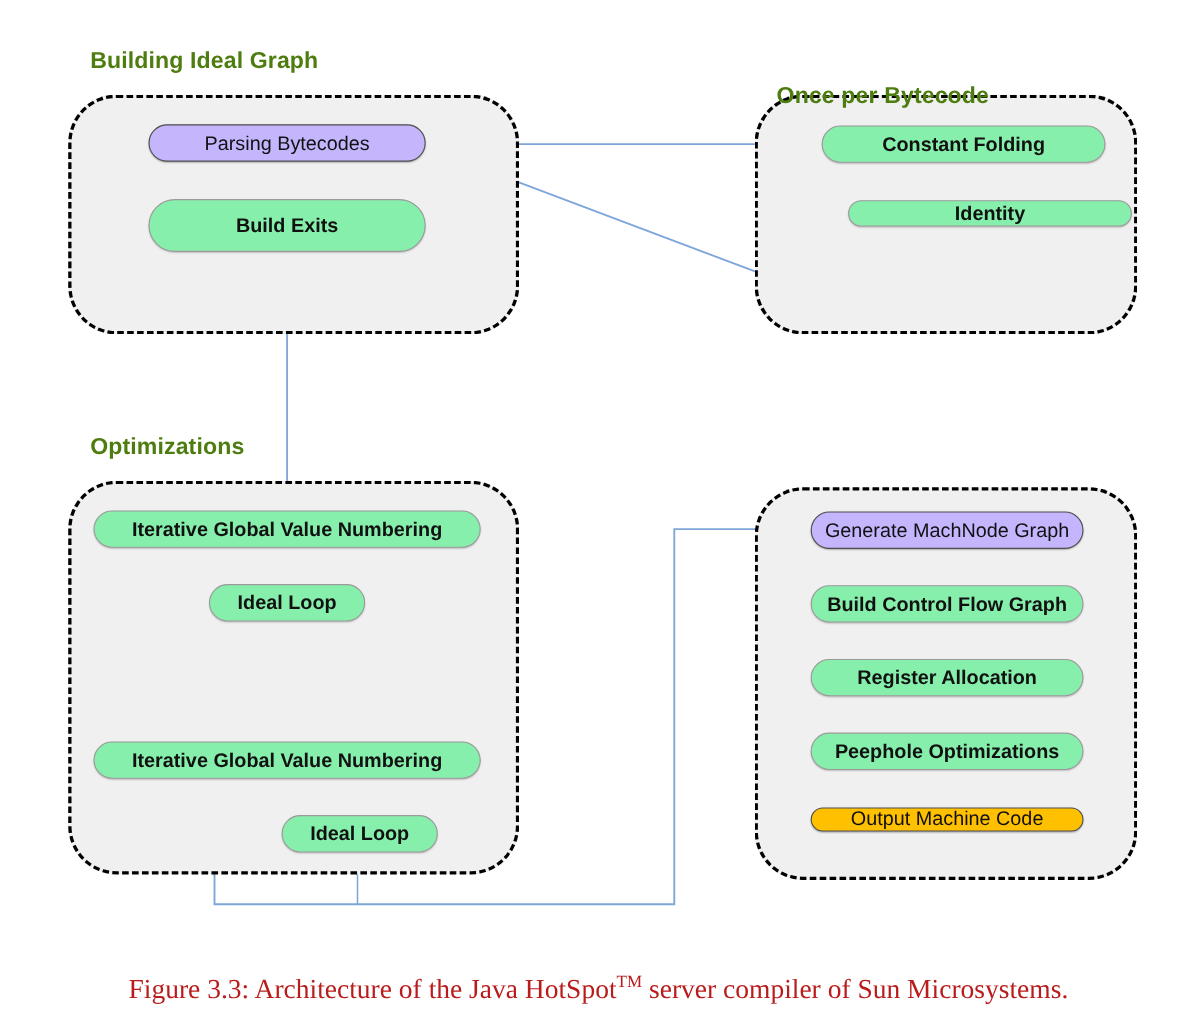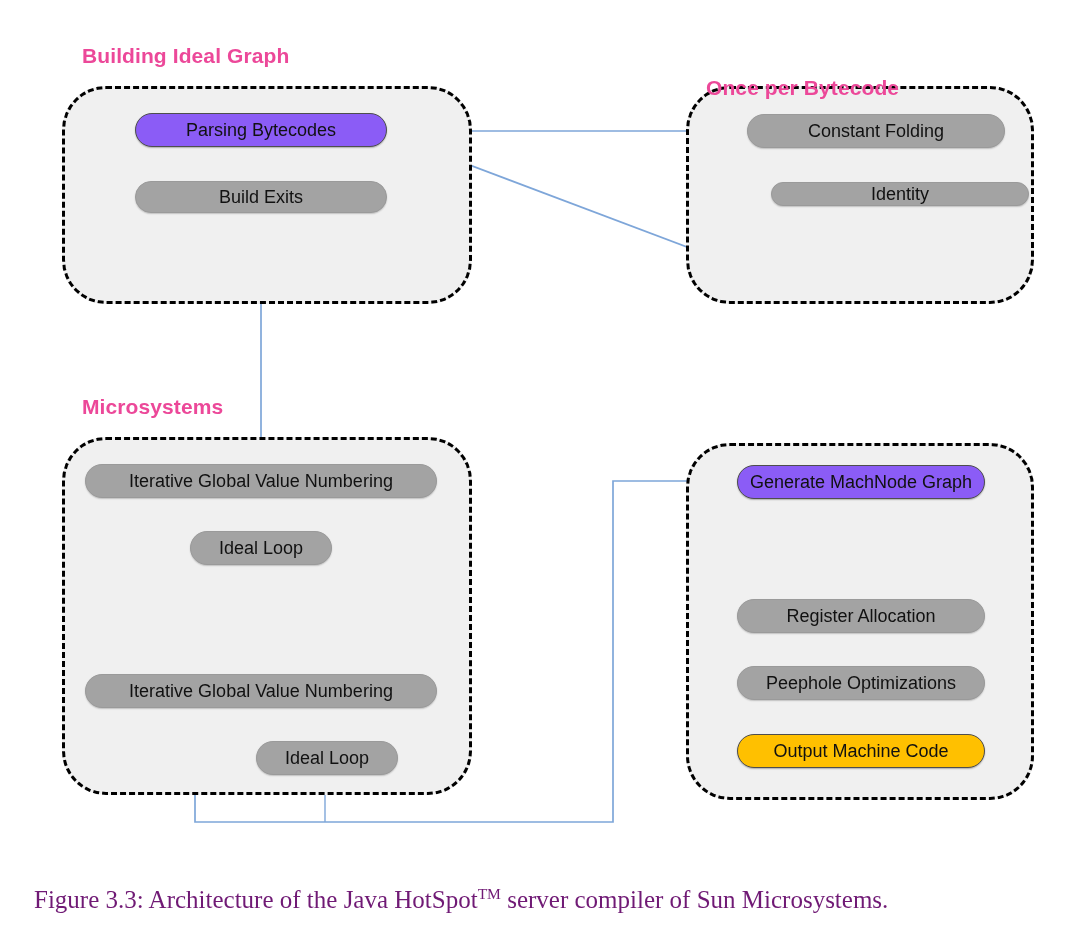--- a/index.html
+++ b/index.html
@@ -38,65 +38,67 @@
     box-sizing: border-box;
     background: #F0F0F0;
     border: 3px dashed #000000;
     border-radius: 44px;
     z-index: 2;
   }
   .group-title {
     position: absolute;
     font-size: 21px;
     font-weight: bold;
-    color: #ec4899;
+    color: #4d7c0f;
     letter-spacing: 0.1px;
     white-space: nowrap;
     z-index: 4;
   }
 
   
   .node {
     position: absolute;
     box-sizing: border-box;
     display: flex;
     align-items: center;
     justify-content: center;
     border-radius: 999px;
     font-size: 18px;
     color: #111111;
     white-space: nowrap;
     z-index: 3;
   }
   .node.plain {
-    background: #a3a3a3;
+    background: #86efac;
     border: 1.4px solid #9A9A9A;
     box-shadow: 0 1px 1.5px rgba(0,0,0,0.20);
+    font-weight: bold;
   }
   .node.accent-green {
-    background: #8b5cf6;
+    background: #c4b5fd;
     border: 1.4px solid #4E4E4E;
     box-shadow: 0 1px 1.5px rgba(0,0,0,0.28);
   }
   .node.accent-orange {
     background: #FFC000;
     border: 1.4px solid #4E4E4E;
     box-shadow: 0 1px 1.5px rgba(0,0,0,0.28);
   }
 
   
   #figure-caption {
     position: absolute;
     left: 34px;
     top: 886px;
     width: 1020px;
     font-family: "Liberation Serif", serif;
     font-size: 25px;
-    color: #701a75;
+    color: #b91c1c;
     white-space: nowrap;
+    text-align: center;
   }
   #figure-caption sup {
     font-size: 0.62em;
     vertical-align: super;
     line-height: 0;
   }
 </style>
 </head>
 <body>
 
@@ -144,62 +146,65 @@
       <path d="M860,700 L860,733"></path>
     </g>
   </svg>
 
   <div class="group-title" style="left:82px; top:44px;">Building Ideal Graph</div>
   <div class="group-box" style="left:62px; top:86px; width:410px; height:218px;"></div>
 
   <div class="node accent-green" style="left:135px; top:113px; width:252px; height:34px;">
     <span>Parsing Bytecodes</span>
   </div>
-  <div class="node plain" style="left:135px; top:181px; width:252px; height:32px;">
+  <div class="node plain" style="left:135px; top:181px; width:252px; height:48px;">
     <span>Build Exits</span>
   </div>
 
   <div class="group-title" style="left:706px; top:44px;margin-top:32px;">Once per Bytecode</div>
   <div class="group-box" style="left:686px; top:86px; width:348px; height:218px;"></div>
 
   <div class="node plain" style="left:747px; top:114px; width:258px; height:34px;">
     <span>Constant Folding</span>
   </div>
   <div class="node plain" style="left:771px; top:182px; width:258px; height:24px;text-align:center;">
     <span>Identity</span>
   </div>
 
-  <div class="group-title" style="left:82px; top:395px;">Microsystems</div>
+  <div class="group-title" style="left:82px; top:395px;">Optimizations</div>
   <div class="group-box" style="left:62px; top:437px; width:410px; height:358px;"></div>
 
   <div class="node plain" style="left:85px; top:464px; width:352px; height:34px;">
     <span>Iterative Global Value Numbering</span>
   </div>
   <div class="node plain" style="left:190px; top:531px; width:142px; height:34px;">
     <span>Ideal Loop</span>
   </div>
   <div class="node plain" style="left:85px; top:674px; width:352px; height:34px;">
     <span>Iterative Global Value Numbering</span>
   </div>
   <div class="node plain" style="left:256px; top:741px; width:142px; height:34px;">
     <span>Ideal Loop</span>
   </div>
 
   <div class="group-box" style="left:686px; top:443px; width:348px; height:357px;"></div>
 
   <div class="node accent-green" style="left:737px; top:465px; width:248px; height:34px;">
     <span>Generate MachNode Graph</span>
   </div>
+  <div class="node plain" style="left:737px; top:532px; width:248px; height:34px;">
+    <span>Build Control Flow Graph</span>
+  </div>
   <div class="node plain" style="left:737px; top:666px; width:248px; height:34px;">
     <span>Peephole Optimizations</span>
   </div>
   <div class="node plain" style="left:737px; top:599px; width:248px; height:34px;">
     <span>Register Allocation</span>
   </div>
-  <div class="node accent-orange" style="left:737px; top:734px; width:248px; height:34px;">
+  <div class="node accent-orange" style="left:737px; top:734px; width:248px; height:22px;align-items:flex-end;">
     <span>Output Machine Code</span>
   </div>
 
   <div id="figure-caption">
     <span>Figure 3.3: Architecture of the Java HotSpot</span><sup>TM</sup><span> server compiler of Sun Microsystems.</span>
   </div>
 
 </div>
 
 </body></html>

